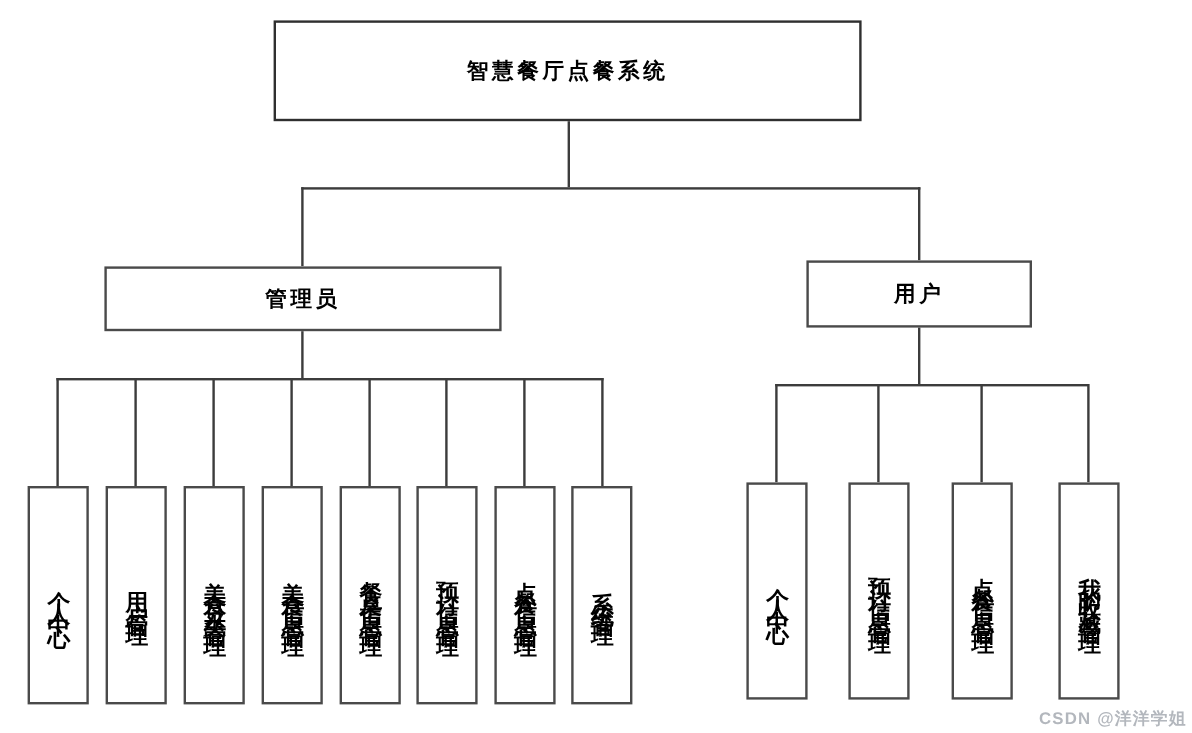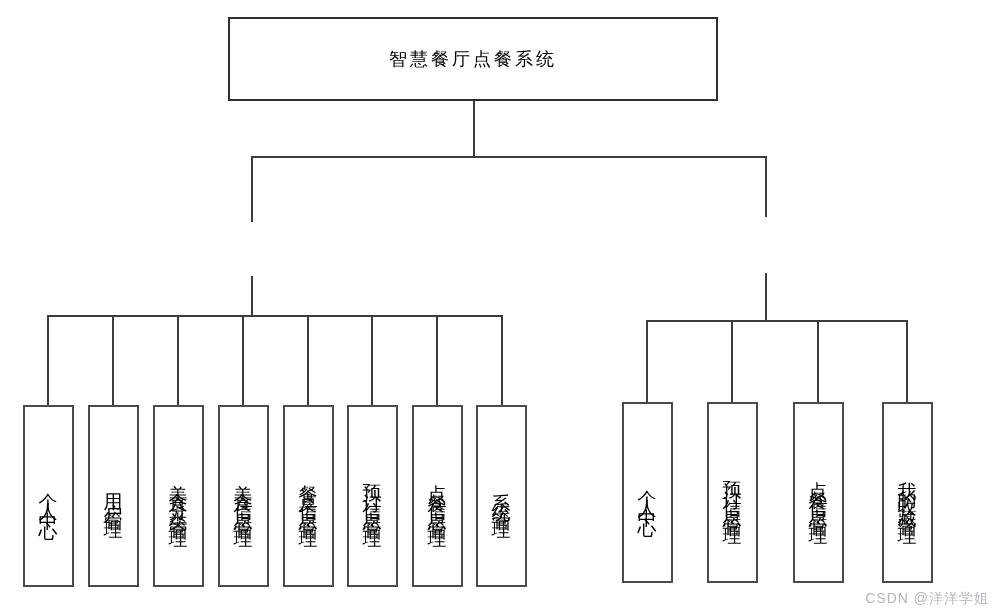--- a/index.html
+++ b/index.html
@@ -9,20 +9,21 @@
   }
   body {
     font-family: "Liberation Sans", "DejaVu Sans", sans-serif;
   }
   #stage {
     position: relative;
     width: 993px;
     height: 611px;
     background: #ffffff;
     overflow: hidden;
+    font-weight: bold;
   }
   .node {
     position: absolute;
     background: #ffffff;
     border: 2px solid #4a4a4a;
     box-sizing: border-box;
     display: flex;
     align-items: center;
     justify-content: center;
     color: #000000;
@@ -71,21 +72,27 @@
 
   <div class="node top" style="left:228px; top:17px; width:490px; height:84px;">
     <span class="h-label">智慧餐厅点餐系统</span>
   </div>
 
   <div class="line vline" style="left:473px; top:101px; height:55px;"></div>
   <div class="line hline" style="left:251px; top:156px; width:516px;"></div>
   <div class="line vline" style="left:251px; top:156px; height:66px;"></div>
   <div class="line vline" style="left:765px; top:156px; height:61px;"></div>
 
+  <div class="node" style="left:87px; top:222px; width:331px; height:54px;">
+    <span class="h-label">管理员</span>
+  </div>
 
+  <div class="node" style="left:672px; top:217px; width:188px; height:56px;">
+    <span class="h-label">用户</span>
+  </div>
 
   <div class="line vline" style="left:251px; top:276px; height:39px;"></div>
   <div class="line hline" style="left:47px; top:315px; width:456px;"></div>
   <div class="line vline" style="left:47px;  top:315px; height:90px;"></div>
   <div class="line vline" style="left:112px; top:315px; height:90px;"></div>
   <div class="line vline" style="left:177px; top:315px; height:90px;"></div>
   <div class="line vline" style="left:242px; top:315px; height:90px;"></div>
   <div class="line vline" style="left:307px; top:315px; height:90px;"></div>
   <div class="line vline" style="left:371px; top:315px; height:90px;"></div>
   <div class="line vline" style="left:436px; top:315px; height:90px;"></div>

